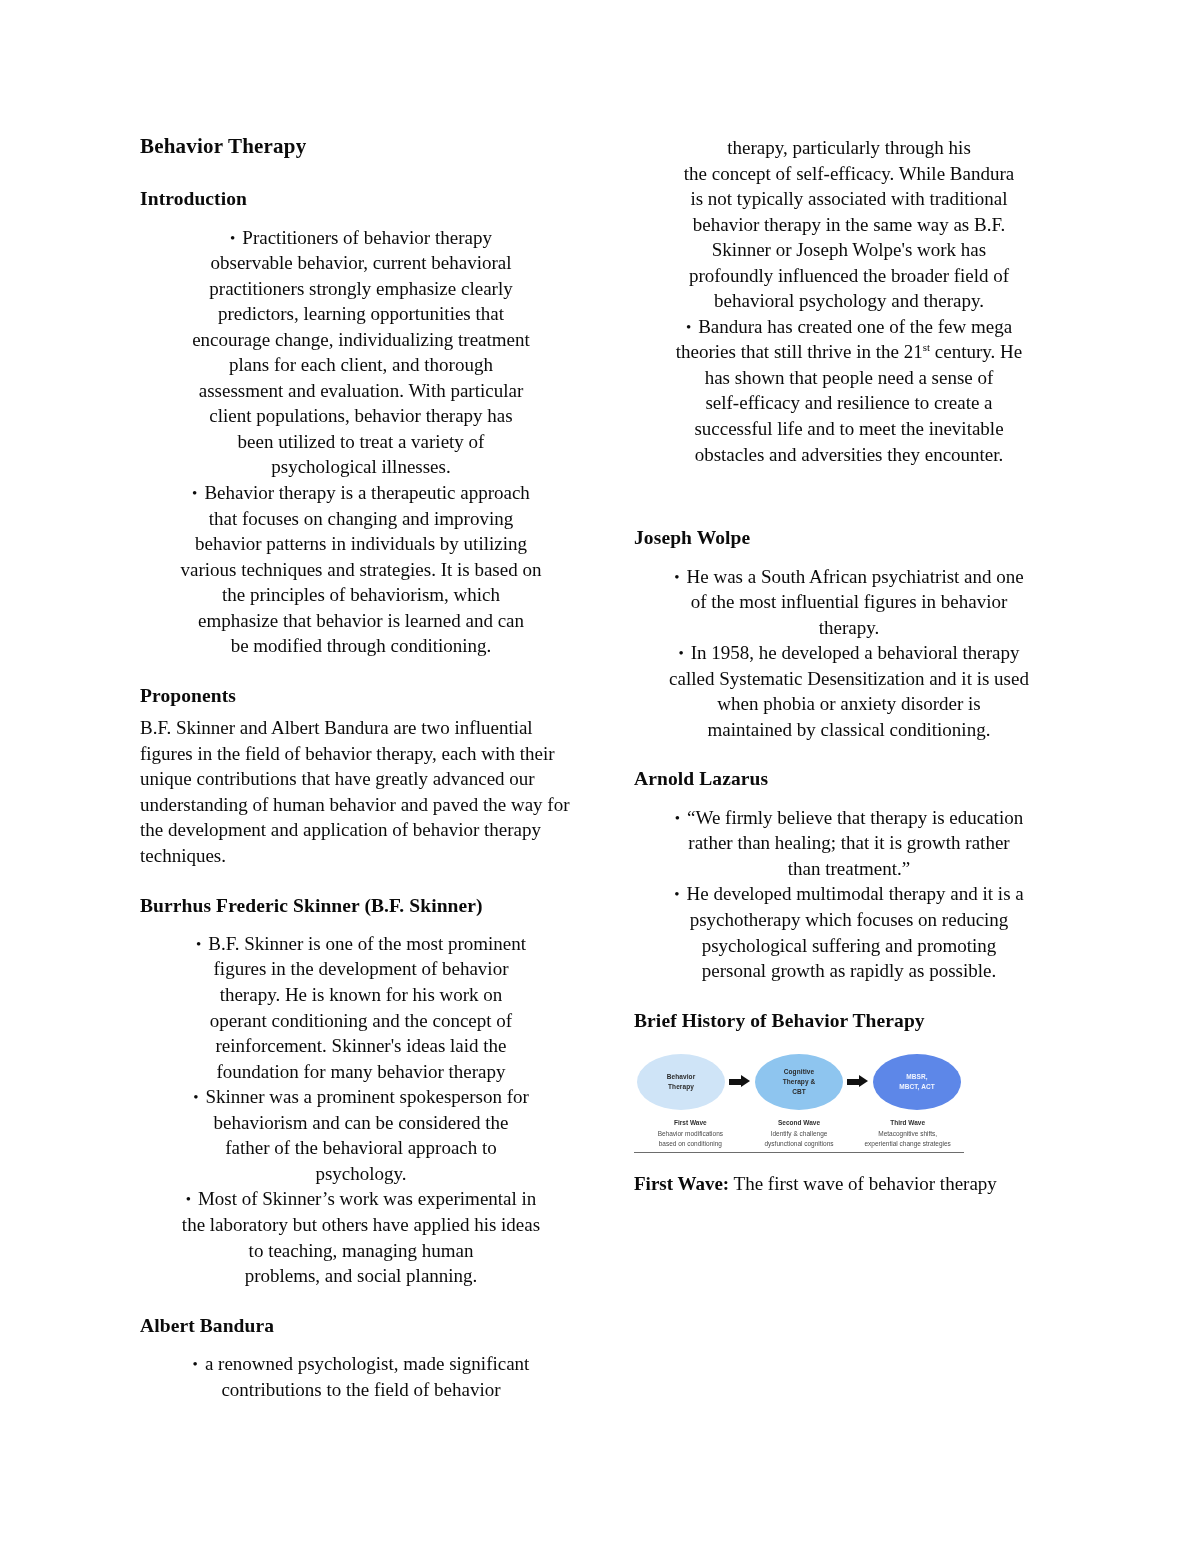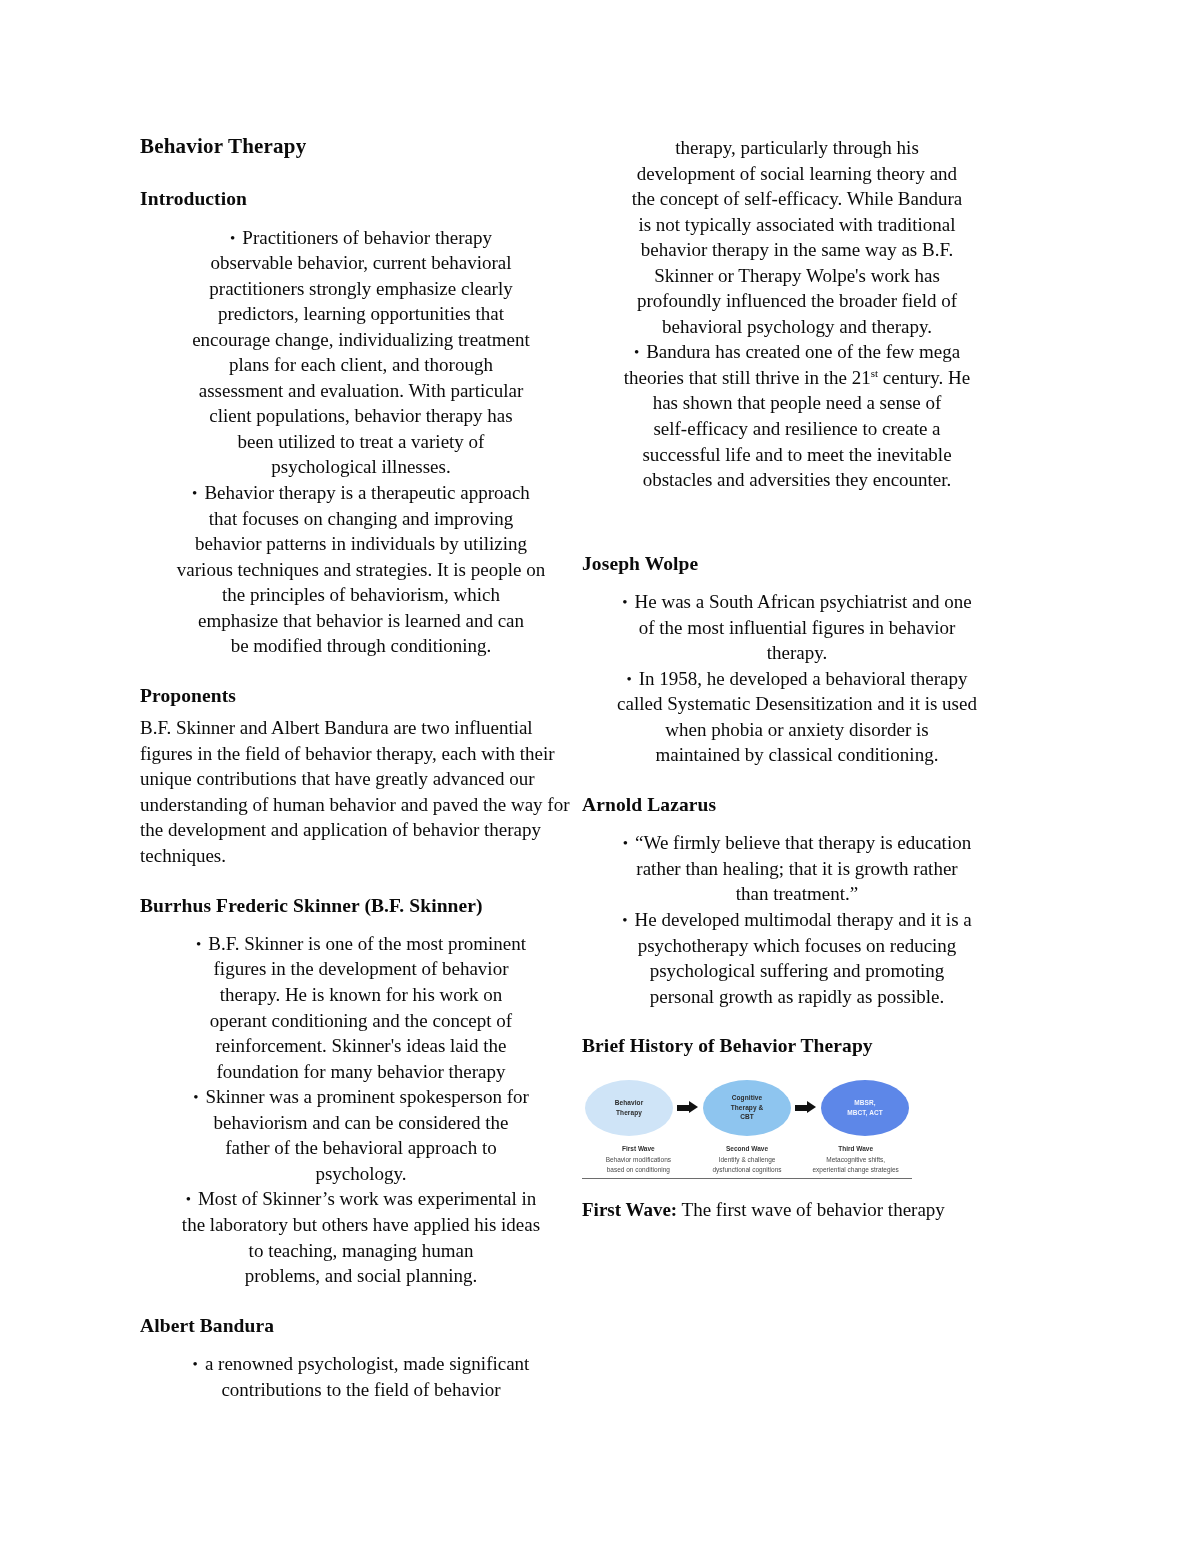--- a/index.html
+++ b/index.html
@@ -17,20 +17,21 @@
     overflow: hidden;
   }
   .page {
     position: absolute;
     inset: 0;
     padding: 135px 140px 0 140px;
     box-sizing: border-box;
   }
   .columns {
     display: flex;
+    gap: 52px;
     align-items: flex-start;
   }
   .col {
     width: 442px;
     flex: 0 0 442px;
   }
   .col.right { width: 430px; flex: 0 0 430px; }
 
   h1.doc-title {
     font-size: 21px;
@@ -192,21 +193,21 @@
           <span class="ln">plans for each client, and thorough</span>
           <span class="ln">assessment and evaluation. With particular</span>
           <span class="ln">client populations, behavior therapy has</span>
           <span class="ln">been utilized to treat a variety of</span>
           <span class="ln">psychological illnesses.</span>
         </li>
         <li>
           <span class="ln first">Behavior therapy is a therapeutic approach</span>
           <span class="ln">that focuses on changing and improving</span>
           <span class="ln">behavior patterns in individuals by utilizing</span>
-          <span class="ln">various techniques and strategies. It is people on</span>
+          <span class="ln">various techniques and strategies. It is based on</span>
           <span class="ln">the principles of behaviorism, which</span>
           <span class="ln">emphasize that behavior is learned and can</span>
           <span class="ln">be modified through conditioning.</span>
         </li>
       </ul>
 
       <h2 class="section tight">Proponents</h2>
       <p class="para">B.F. Skinner and Albert Bandura are two influential figures in the field of behavior therapy, each with their unique contributions that have greatly advanced our understanding of human behavior and paved the way for the development and application of behavior therapy techniques.</p>
 
       <h2 class="section">Burrhus Frederic Skinner (B.F. Skinner)</h2>
@@ -243,25 +244,24 @@
         </li>
       </ul>
 
     </div>
 
     <div class="col right">
 
       <ul class="bullets">
         <li>
           <span class="ln">therapy, particularly through his</span>
-          <span class="ln">development of social learning theory and</span>
           <span class="ln">the concept of self-efficacy. While Bandura</span>
           <span class="ln">is not typically associated with traditional</span>
           <span class="ln">behavior therapy in the same way as B.F.</span>
-          <span class="ln">Skinner or Therapy Wolpe's work has</span>
+          <span class="ln">Skinner or Joseph Wolpe's work has</span>
           <span class="ln">profoundly influenced the broader field of</span>
           <span class="ln">behavioral psychology and therapy.</span>
         </li>
         <li>
           <span class="ln first">Bandura has created one of the few mega</span>
           <span class="ln"><span>theories that still thrive in the 21</span><sup class="ord">st</sup><span> century. He</span></span>
           <span class="ln">has shown that people need a sense of</span>
           <span class="ln">self-efficacy and resilience to create a</span>
           <span class="ln">successful life and to meet the inevitable</span>
           <span class="ln">obstacles and adversities they encounter.</span>

